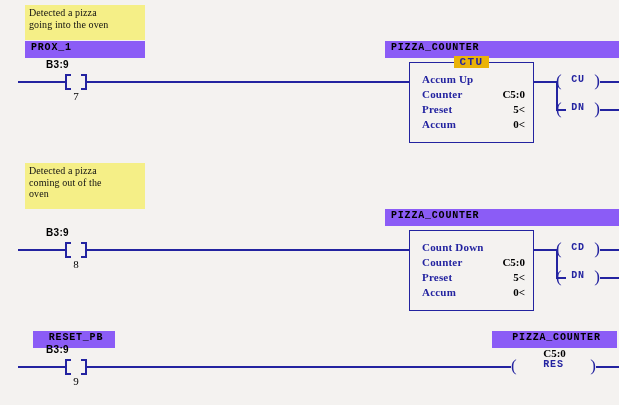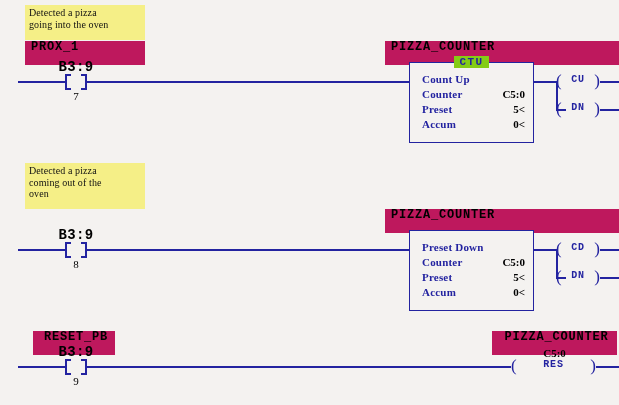--- a/index.html
+++ b/index.html
@@ -30,26 +30,26 @@
     line-height: 11.5px;
     padding: 2px 3px 1px 4px;
     box-sizing: border-box;
     white-space: pre-line;
     letter-spacing: 0.1px;
   }
 
   
   .tag-label {
     position: absolute;
-    background: #be185d;
+    background: #8b5cf6;
     color: #000000;
     font-family: "Liberation Mono", monospace;
-    font-size: 12px;
+    font-size: 10px;
     line-height: 13px;
-    height: 24px;
+    height: 17px;
     padding-left: 6px;
     box-sizing: border-box;
     letter-spacing: 0.8px;
     font-weight: bold;
   }
   .tag-label.center {
     padding-left: 4px;
     text-align: center;
   }
 
@@ -82,25 +82,24 @@
     height: 2px;
     background: #2323a0;
   }
   .contact .foot.tl { left: 0;  top: 0; }
   .contact .foot.bl { left: 0;  bottom: 0; }
   .contact .foot.tr { right: 0; top: 0; }
   .contact .foot.br { right: 0; bottom: 0; }
 
   .contact-addr {
     position: absolute;
-    font-family: Liberation Mono, monospace;
-    font-size: 14px;
-    font-weight: bold;
-    color: #000000;
-    text-align: center;
+    font-family: Liberation Sans, sans-serif;
+    font-size: 10px;
+    font-weight: bold;
+    color: #000000;
     white-space: nowrap;
     letter-spacing: 0.3px;
   }
   .contact-bit {
     position: absolute;
     font-family: "Liberation Serif", serif;
     font-size: 11px;
     color: #000000;
     text-align: center;
     white-space: nowrap;
@@ -119,21 +118,21 @@
     left: 0;
     right: 0;
     text-align: center;
     font-family: "Liberation Mono", monospace;
     font-size: 11px;
     font-weight: bold;
     color: #2323a0;
     letter-spacing: 1.4px;
   }
   .block-title span {
-    background: #84cc16;
+    background: #eab308;
     padding: 0 5px;
   }
   .block-rows {
     position: absolute;
     left: 0;
     right: 0;
     top: 9px;
   }
   .block-row {
     position: relative;
@@ -223,21 +222,21 @@
   </div>
   <div class="contact-addr" style="left:46px; top:59px; width:60px;">B3:9</div>
   <div class="contact-bit" style="left:46px; top:90px; width:60px;">7</div>
 
   <div class="block" style="left:409px; top:62px; width:125px; height:81px;">
     <div class="block-title">
       <span>CTU</span>
     </div>
     <div class="block-rows">
       <div class="block-row">
-        <div class="rname">Count Up</div>
+        <div class="rname">Accum Up</div>
         <div class="rval"></div>
       </div>
       <div class="block-row">
         <div class="rname">Counter</div>
         <div class="rval">C5:0</div>
       </div>
       <div class="block-row">
         <div class="rname">Preset</div>
         <div class="rval">5&lt;</div>
       </div>
@@ -282,21 +281,21 @@
     <div class="foot bl"></div>
     <div class="foot tr"></div>
     <div class="foot br"></div>
   </div>
   <div class="contact-addr" style="left:46px; top:227px; width:60px;">B3:9</div>
   <div class="contact-bit" style="left:46px; top:258px; width:60px;">8</div>
 
   <div class="block" style="left:409px; top:230px; width:125px; height:81px;">
     <div class="block-rows">
       <div class="block-row">
-        <div class="rname">Preset Down</div>
+        <div class="rname">Count Down</div>
         <div class="rval"></div>
       </div>
       <div class="block-row">
         <div class="rname">Counter</div>
         <div class="rval">C5:0</div>
       </div>
       <div class="block-row">
         <div class="rname">Preset</div>
         <div class="rval">5&lt;</div>
       </div>

